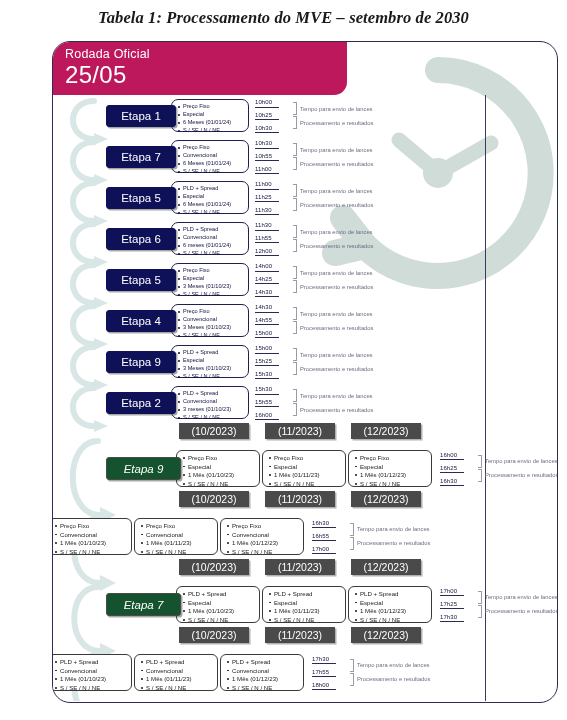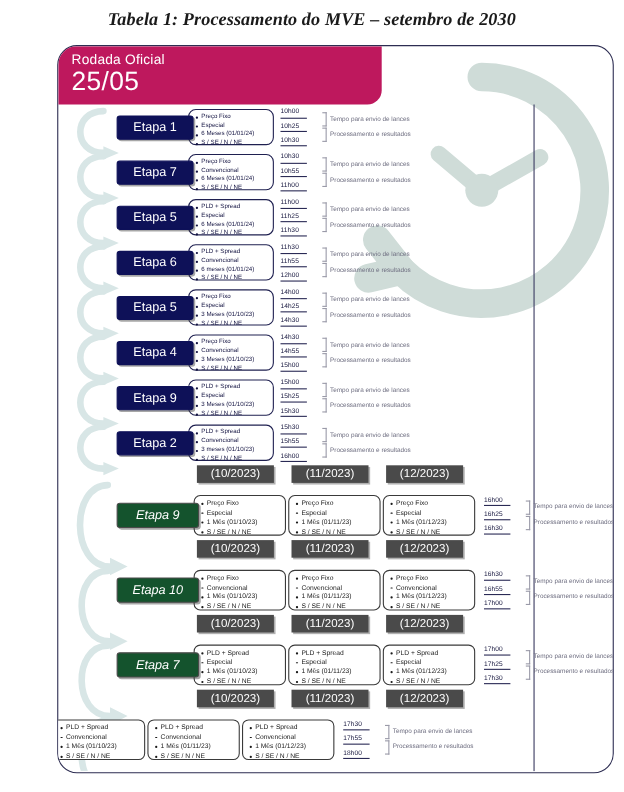--- a/index.html
+++ b/index.html
@@ -412,21 +412,20 @@
     <div class="lab l1">Tempo para envio de lances</div>
     <div class="lab">Processamento e resultados</div>
   </div>
   </div>
       <div class="row g">
     <div class="months">
           <div class="mbadge">(10/2023)</div>
           <div class="mbadge">(11/2023)</div>
           <div class="mbadge">(12/2023)</div>
         </div>
-    <div class="badge">Etapa 10</div>
     <div class="gcards">
           <div class="card">
             <ul>
               <li>Preço Fixo</li>
               <li>Convencional</li>
               <li>1 Mês (01/10/23)</li>
               <li>S / SE / N / NE</li>
             </ul>
           </div>
           <div class="card">

